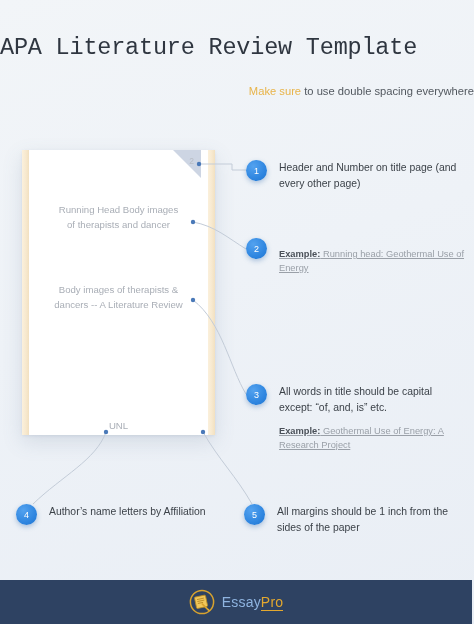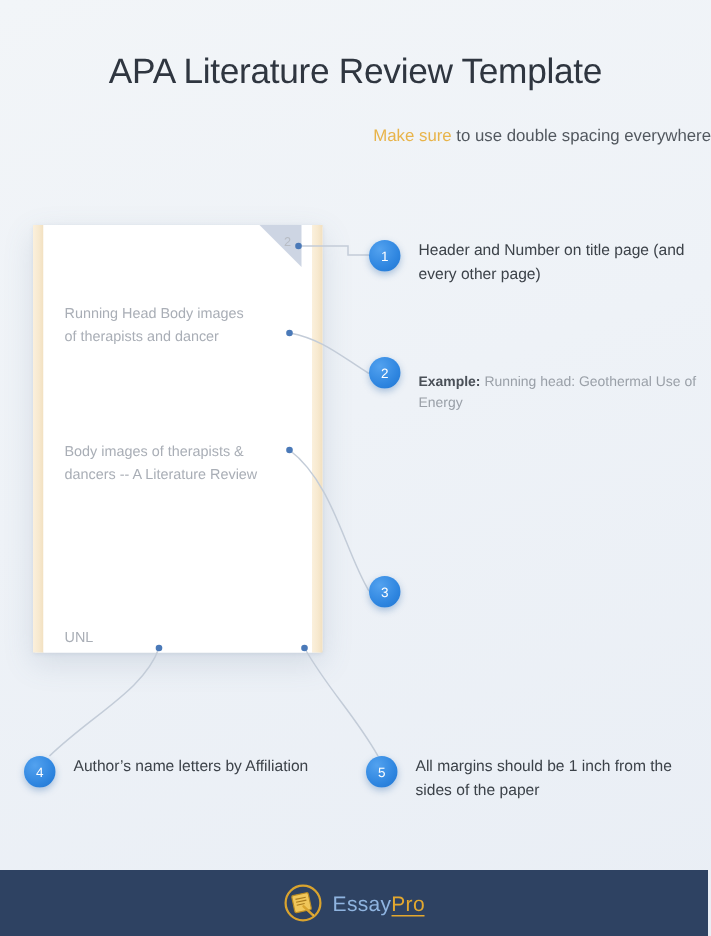--- a/index.html
+++ b/index.html
@@ -10,26 +10,26 @@
   }
   #root {
     position: relative;
     width: 474px; height: 624px;
     background: linear-gradient(160deg, #f2f5f8 0%, #eef2f7 45%, #e9eef5 100%);
   }
 
   
   #header { position: absolute; left: 0; top: 0; width: 474px; }
   #page-title {
-    text-align: center;
     font-size: 23.5px;
     font-weight: 400;
     color: #2f3640;
     letter-spacing: -0.2px;
     margin-top: 34px;
+    font-family: Liberation Mono, monospace;
   }
   #subtitle {
     text-align: right;
     font-size: 11.2px;
     color: #52585f;
     line-height: 17px;
     margin-top: 22px;
   }
   #subtitle .hl { color: #e8b44a; }
 
@@ -61,26 +61,27 @@
     font-size: 8.5px; color: #b7bcc4;
   }
   #fold-tri {
     position: absolute; right: 7px; top: 0;
     width: 0; height: 0;
     border-left: 28px solid transparent;
     border-top: 28px solid rgba(196,206,222,.85);
   }
   .doc-text {
     position: absolute; left: 14px; right: 14px;
+    text-align: center;
     color: #a9aeb6;
     font-size: 9.6px;
     line-height: 15px;
   }
   #doc-runhead { top: 52px; }
-  #doc-doctitle { top: 144px; }
+  #doc-doctitle { top: 132px; }
   #doc-author { top: 243px; }
   #doc-affil { top: 268px; }
 
   
   #connectors { position: absolute; left: 0; top: 0; width: 474px; height: 624px; pointer-events: none; }
 
   
   .anno { position: absolute; display: flex; align-items: flex-start; }
   .badge {
     flex: 0 0 auto;
@@ -90,21 +91,21 @@
     font-size: 9px;
     display: flex; align-items: center; justify-content: center;
     box-shadow: 0 2px 5px rgba(40,100,170,.35);
   }
   .anno-body { margin-left: 12px; }
   .anno-main {
     font-size: 10.4px; line-height: 15.5px; color: #3c4249;
   }
   .anno-example {
     margin-top: 9px;
-    font-size: 9.3px; line-height: 14px; color: #9aa0a8;
+    font-size: 9.3px; line-height: 14px; color: #9aa0a8; text-decoration: underline;
   }
   .anno-example b { color: #4a5058; font-weight: 700; }
 
   #anno1 { left: 246px; top: 160px; width: 218px; }
   #anno2 { left: 246px; top: 238px; width: 218px; }
   #anno3 { left: 246px; top: 384px; width: 210px; }
   #anno4 { left: 16px;  top: 504px; width: 200px; }
   #anno5 { left: 244px; top: 504px; width: 220px; }
 
   
@@ -186,20 +187,24 @@
 
   <div class="anno" id="anno2">
     <div class="badge">2</div>
     <div class="anno-body">
       <div class="anno-example"><b>Example:</b><span> Running head: Geothermal Use of Energy</span></div>
     </div>
   </div>
 
   <div class="anno" id="anno3">
     <div class="badge">3</div>
+    <div class="anno-body">
+      <div class="anno-main">All words in title should be capital except: “of, and, is” etc.</div>
+      <div class="anno-example"><b>Example:</b><span> Geothermal Use of Energy: A Research Project</span></div>
+    </div>
   </div>
 
   <div class="anno" id="anno4">
     <div class="badge">4</div>
     <div class="anno-body">
       <div class="anno-main">Author’s name letters by Affiliation</div>
     </div>
   </div>
 
   <div class="anno" id="anno5">

